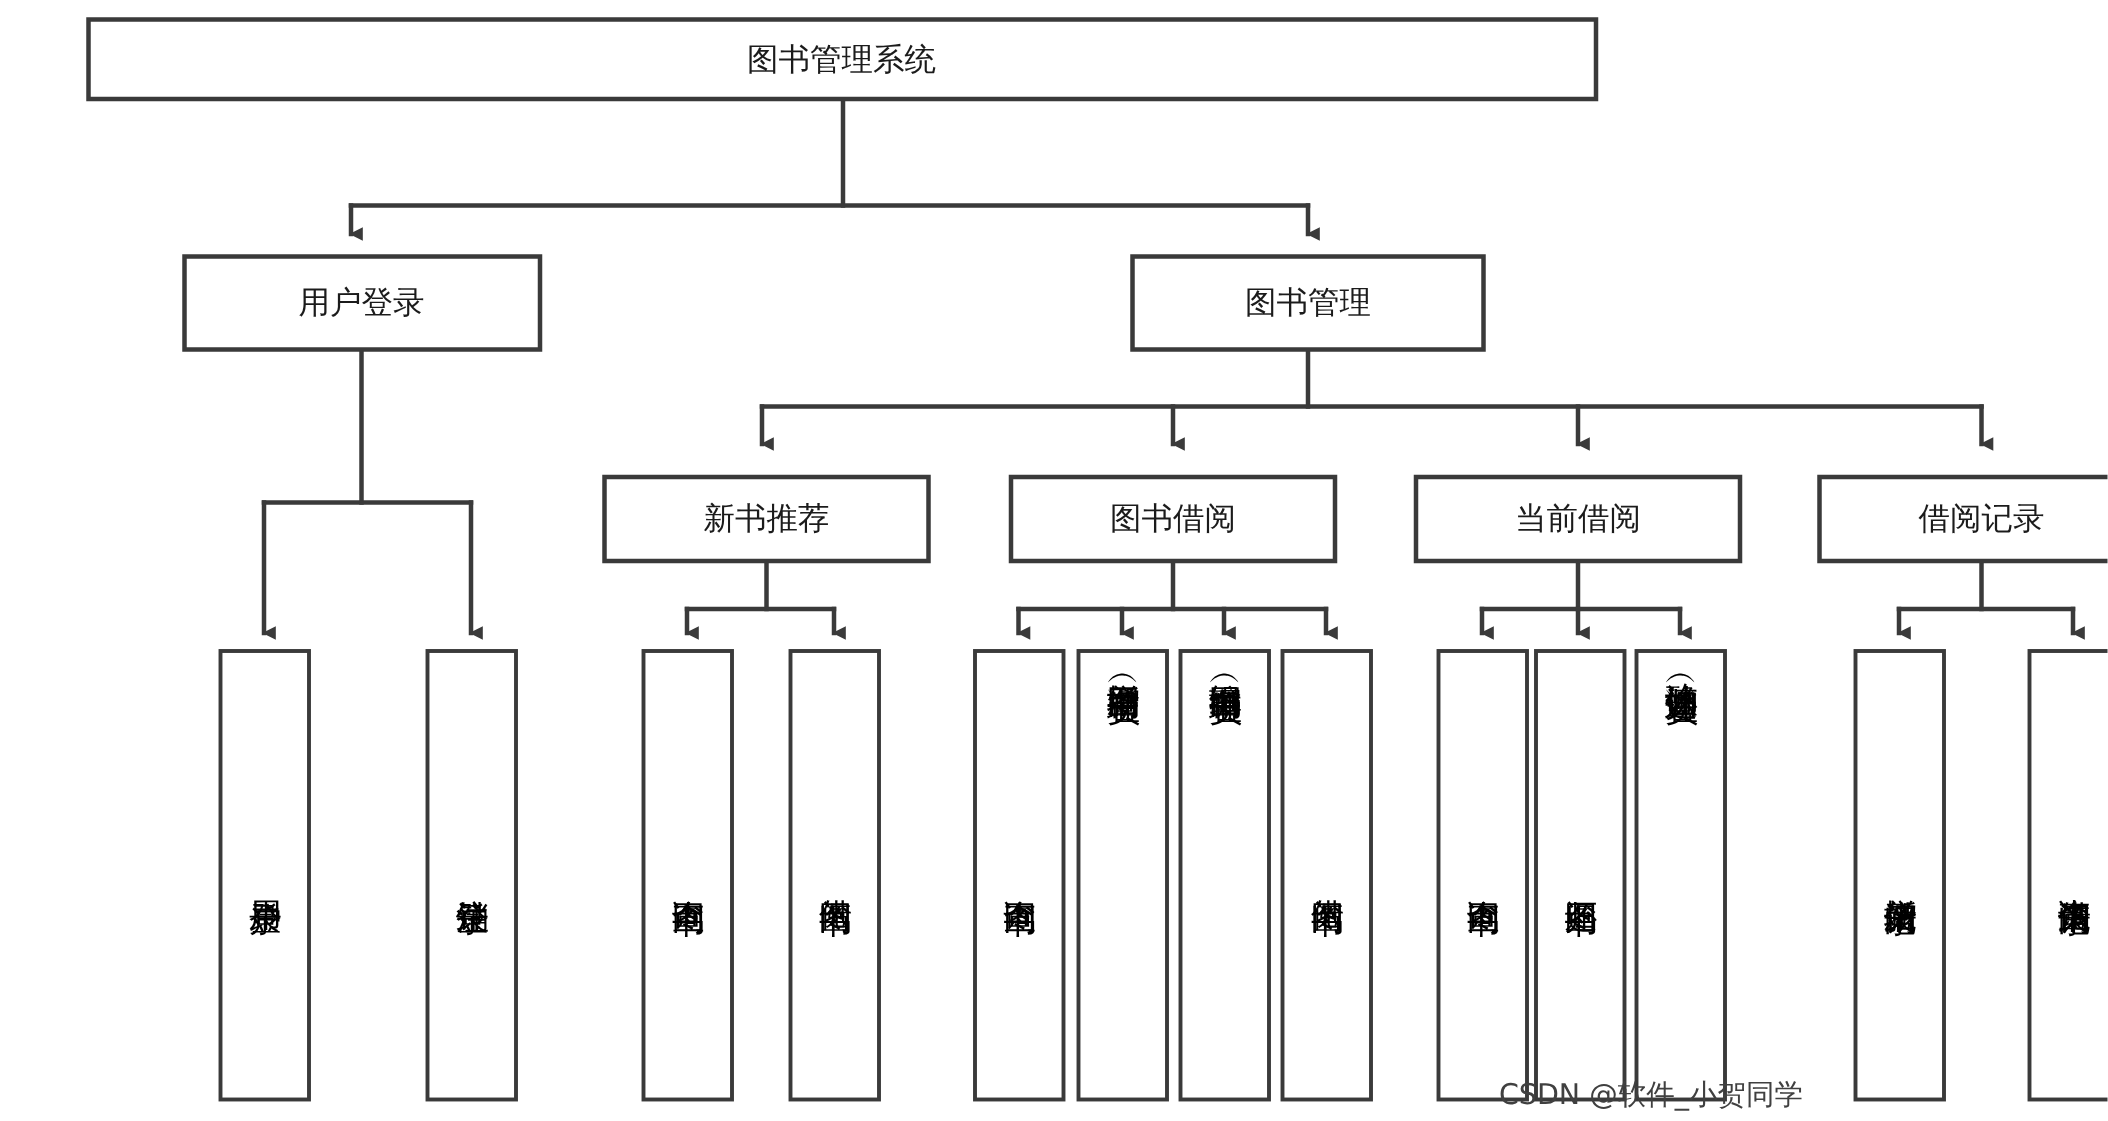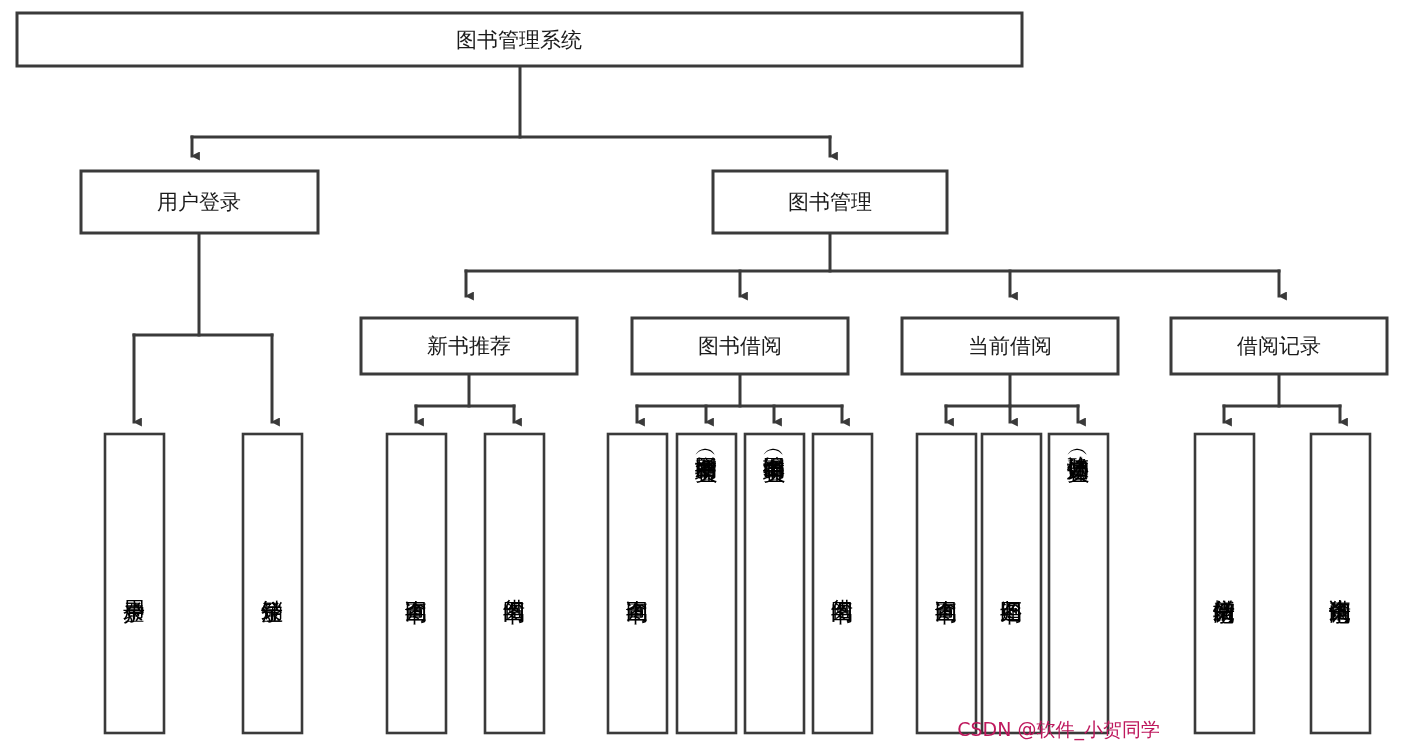--- a/index.html
+++ b/index.html
@@ -13,20 +13,21 @@
     font-family: "DejaVu Sans", "Liberation Sans", sans-serif;
     overflow: hidden;
     position: relative;
   }
   #diagram-root {
     position: absolute;
     left: 0;
     top: 0;
     width: 1168px;
     height: 747px;
+    padding-left: 42px;
   }
   svg.canvas {
     display: block;
     width: 1405px;
     height: 747px;
   }
   .node-box {
     fill: #ffffff;
     stroke: #3a3a3a;
     stroke-width: 3;
@@ -75,21 +76,21 @@
     align-items: flex-start;
     padding-top: 4px;
     box-sizing: border-box;
   }
   .watermark {
     position: absolute;
     right: 8px;
     bottom: 4px;
     font-family: "DejaVu Sans", "Liberation Sans", sans-serif;
     font-size: 19px;
-    color: #be185d;
+    color: #404040;
     white-space: nowrap;
     user-select: none;
   }
 </style>
 </head>
 <body>
 
 <div id="diagram-root">
 
   <svg class="canvas" viewBox="0 0 1405 747">

